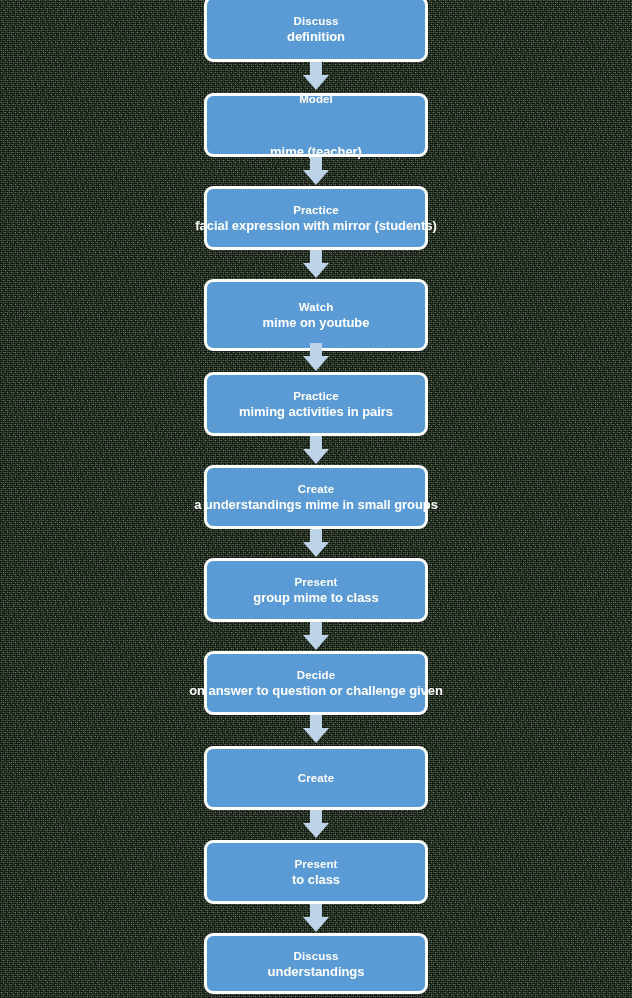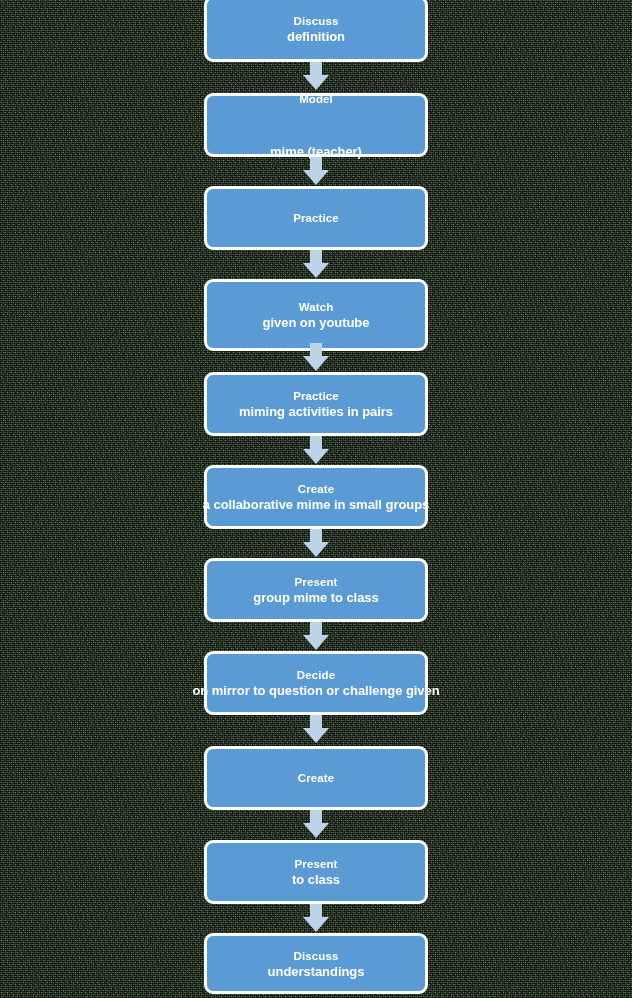--- a/index.html
+++ b/index.html
@@ -104,70 +104,71 @@
     <div class="detail">mime (teacher)</div>
   </div>
   <div class="arrow" style="top:157px; height:28px;">
     <svg viewBox="0 0 26 28" preserveAspectRatio="none" aria-hidden="true">
       <polygon points="7,0 19,0 19,13 26,13 13,28 0,13 7,13" fill="#bdd3e8"></polygon>
     </svg>
   </div>
 
   <div class="node" style="top:186px; height:64px;">
     <div class="title">Practice</div>
+    <div class="detail">facial expression with mirror (students)</div>
   </div>
   <div class="arrow" style="top:250px; height:28px;">
     <svg viewBox="0 0 26 28" preserveAspectRatio="none" aria-hidden="true">
       <polygon points="7,0 19,0 19,13 26,13 13,28 0,13 7,13" fill="#bdd3e8"></polygon>
     </svg>
   </div>
 
   <div class="node" style="top:279px; height:72px;">
     <div class="title">Watch</div>
-    <div class="detail">given on youtube</div>
+    <div class="detail">mime on youtube</div>
   </div>
   <div class="arrow" style="top:343px; height:28px;">
     <svg viewBox="0 0 26 28" preserveAspectRatio="none" aria-hidden="true">
       <polygon points="7,0 19,0 19,13 26,13 13,28 0,13 7,13" fill="#bdd3e8"></polygon>
     </svg>
   </div>
 
   <div class="node" style="top:372px; height:64px;">
     <div class="title">Practice</div>
     <div class="detail">miming activities in pairs</div>
   </div>
   <div class="arrow" style="top:436px; height:28px;">
     <svg viewBox="0 0 26 28" preserveAspectRatio="none" aria-hidden="true">
       <polygon points="7,0 19,0 19,13 26,13 13,28 0,13 7,13" fill="#bdd3e8"></polygon>
     </svg>
   </div>
 
   <div class="node" style="top:465px; height:64px;">
     <div class="title">Create</div>
-    <div class="detail">a collaborative mime in small groups</div>
+    <div class="detail">a understandings mime in small groups</div>
   </div>
   <div class="arrow" style="top:529px; height:28px;">
     <svg viewBox="0 0 26 28" preserveAspectRatio="none" aria-hidden="true">
       <polygon points="7,0 19,0 19,13 26,13 13,28 0,13 7,13" fill="#bdd3e8"></polygon>
     </svg>
   </div>
 
   <div class="node" style="top:558px; height:64px;">
     <div class="title">Present</div>
     <div class="detail">group mime to class</div>
   </div>
   <div class="arrow" style="top:622px; height:28px;">
     <svg viewBox="0 0 26 28" preserveAspectRatio="none" aria-hidden="true">
       <polygon points="7,0 19,0 19,13 26,13 13,28 0,13 7,13" fill="#bdd3e8"></polygon>
     </svg>
   </div>
 
   <div class="node tight" style="top:651px; height:64px;justify-content:center;">
     <div class="title">Decide</div>
-    <div class="detail">on mirror to question or challenge  given</div>
+    <div class="detail">on answer to question or challenge  given</div>
   </div>
   <div class="arrow" style="top:715px; height:28px;">
     <svg viewBox="0 0 26 28" preserveAspectRatio="none" aria-hidden="true">
       <polygon points="7,0 19,0 19,13 26,13 13,28 0,13 7,13" fill="#bdd3e8"></polygon>
     </svg>
   </div>
 
   <div class="node" style="top:746px; height:64px;">
     <div class="title">Create</div>
   </div>

